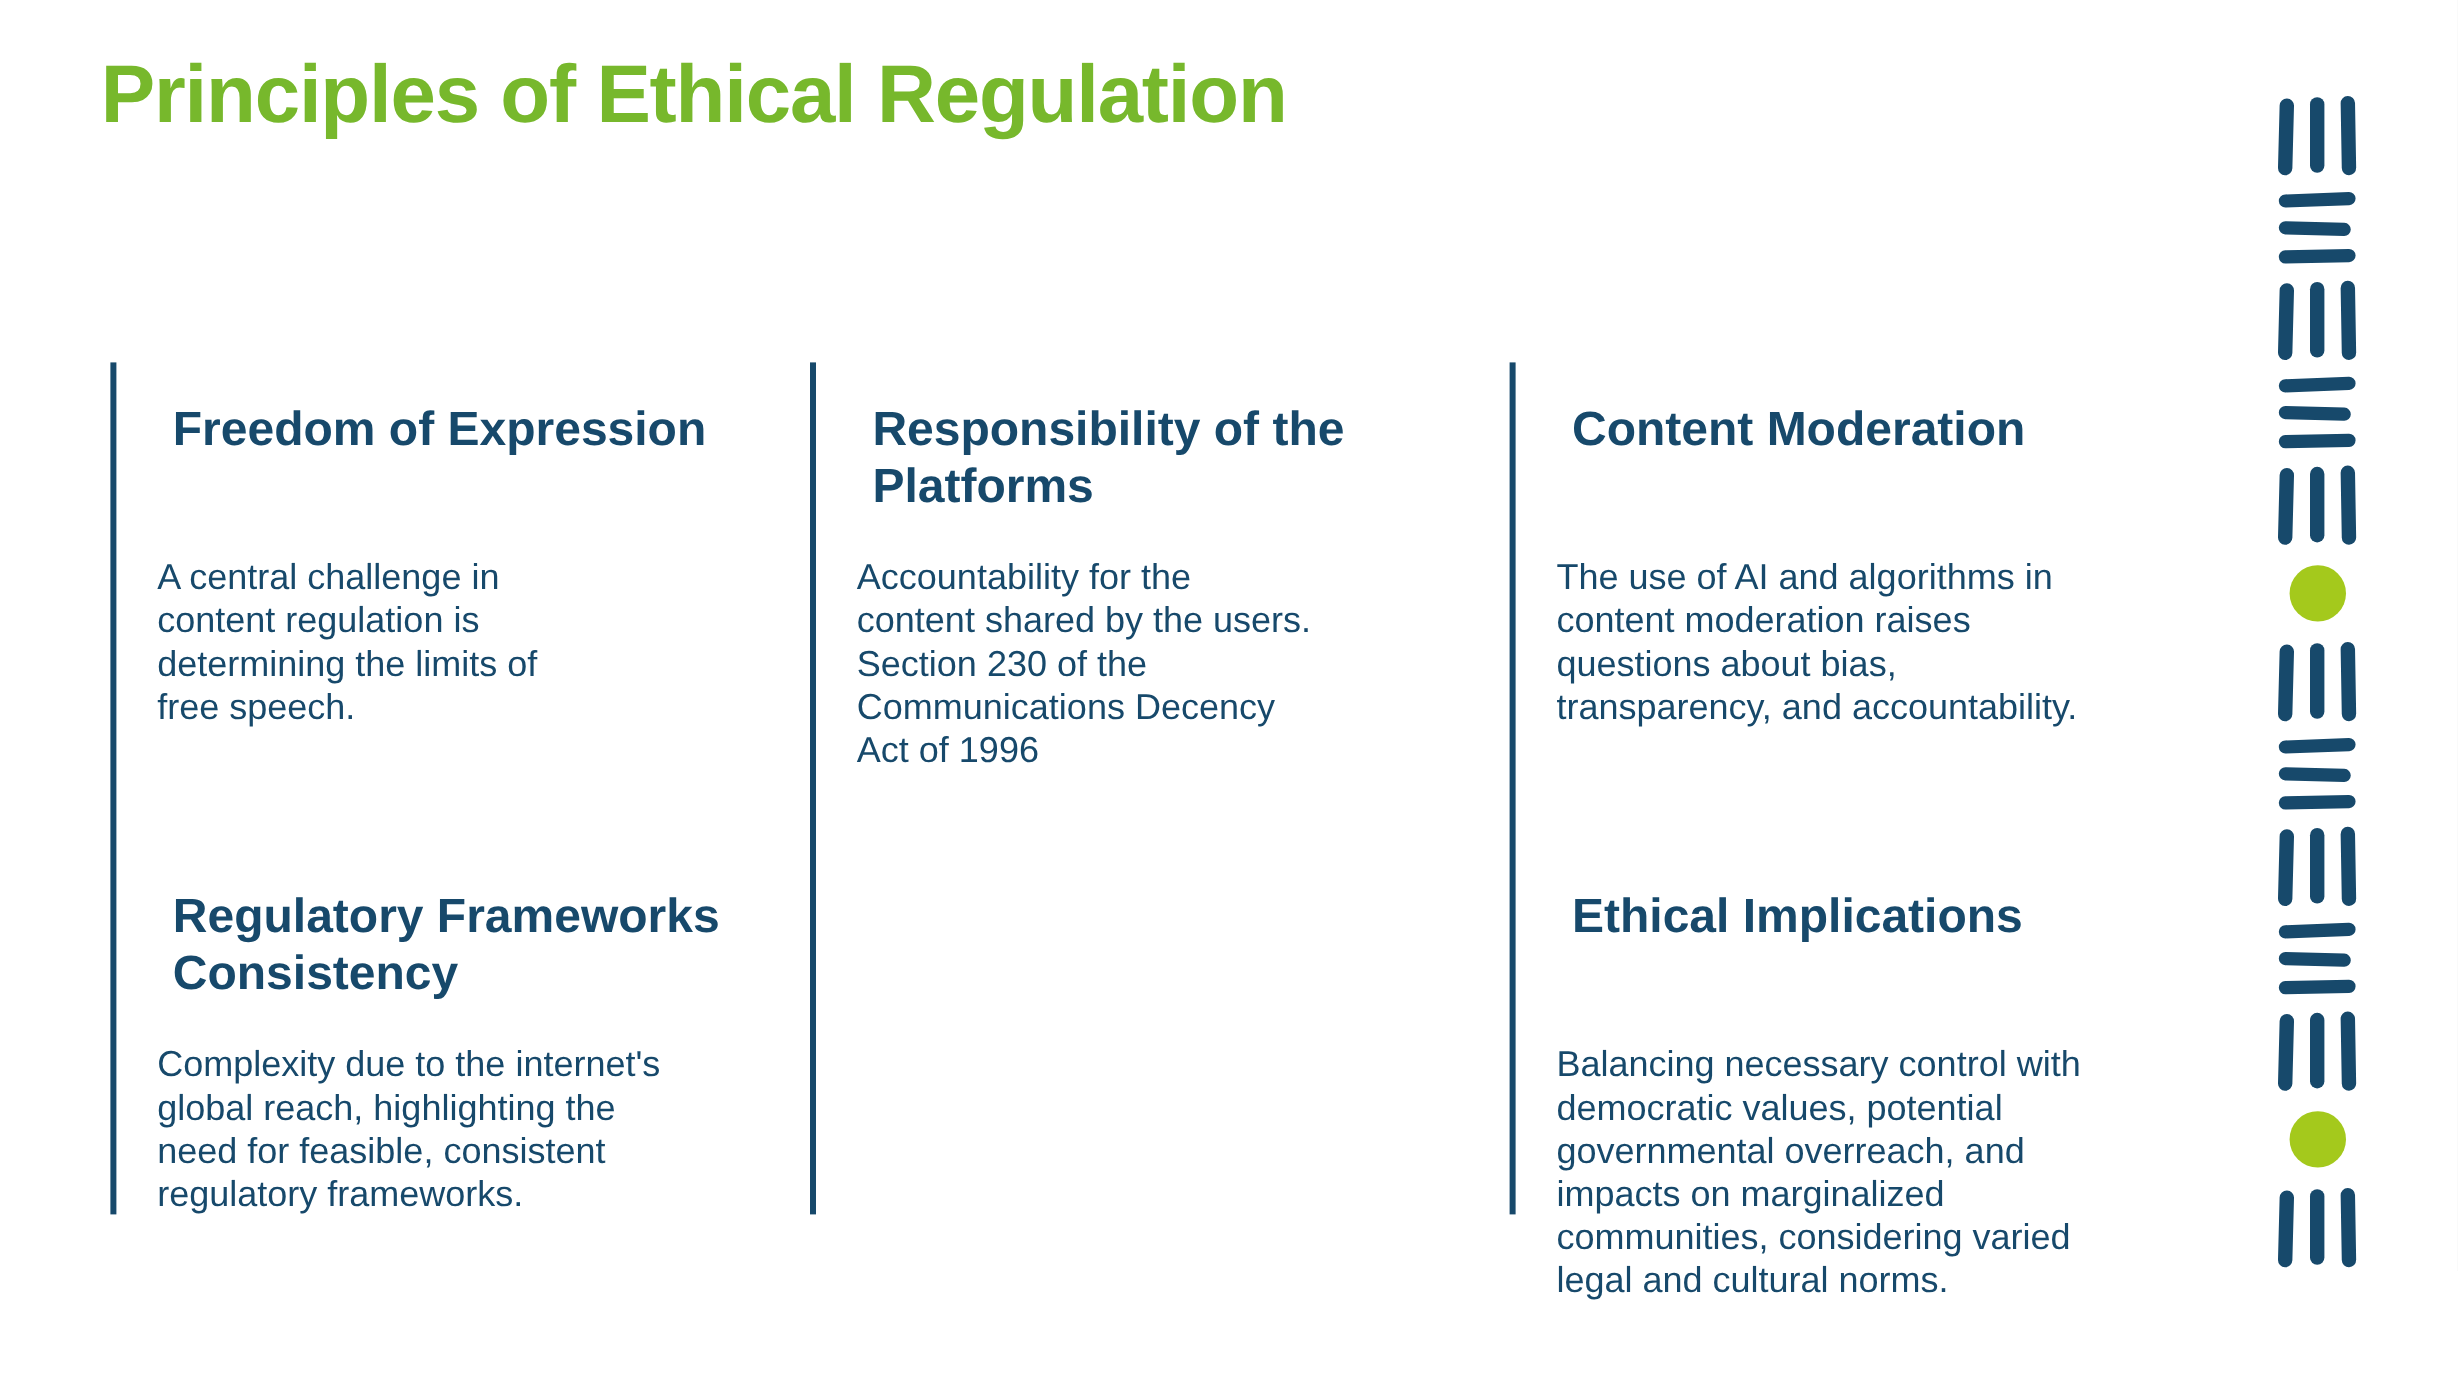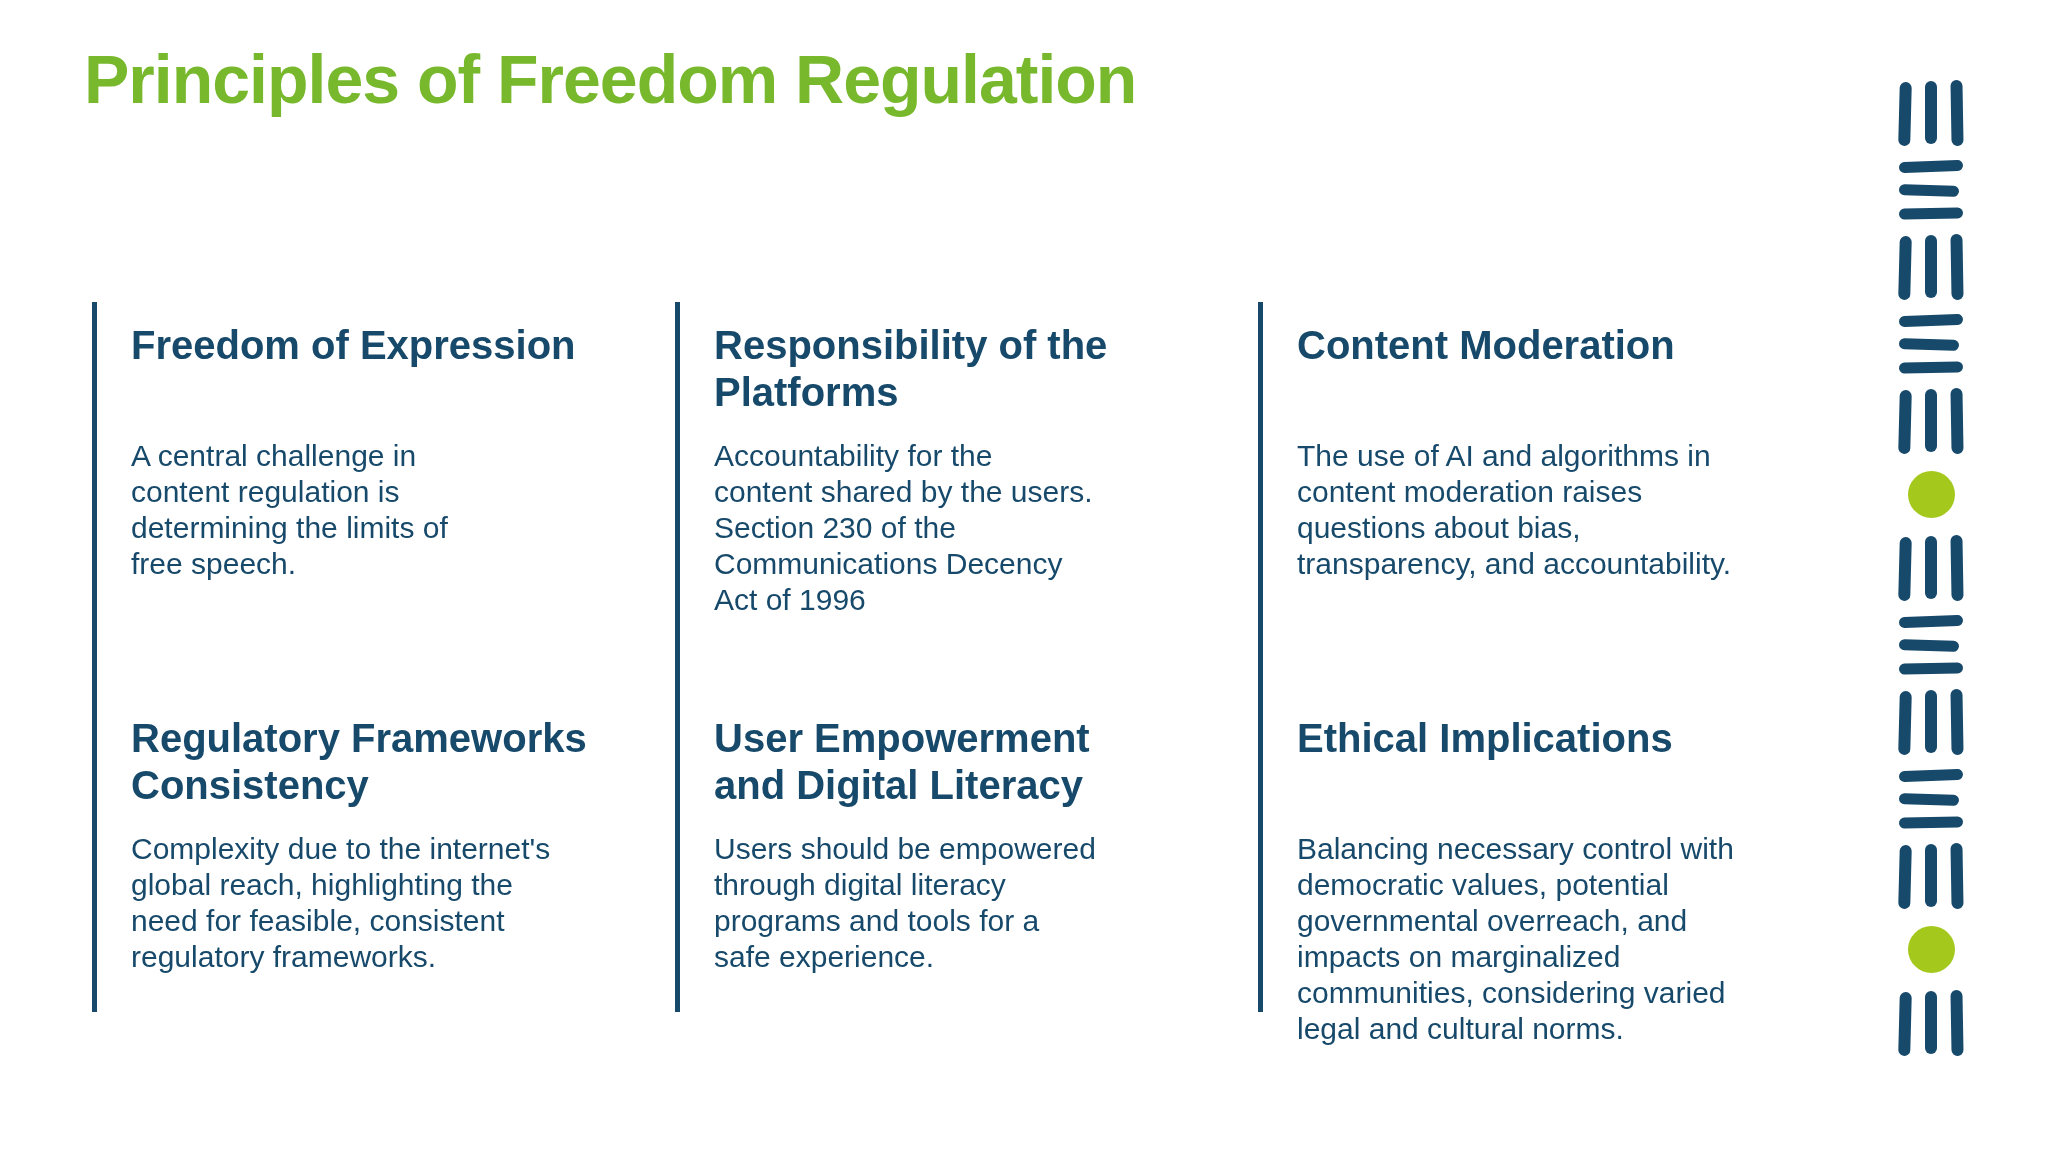--- a/index.html
+++ b/index.html
@@ -24,21 +24,21 @@
     position:absolute;top:302px;height:710px;width:560px;
     border-left:5px solid var(--navy);
     padding:20px 0 0 34px;box-sizing:border-box;
   }
   .col-1{left:92px;}
   .col-2{left:675px;}
   .col-3{left:1258px;}
   .cell{display:block;}
   .cell.row-1{height:393px;}
   .card-heading{
-    margin:0;height:116px;box-sizing:border-box;
+    margin:13px;height:116px;box-sizing:border-box;
     font-size:40px;line-height:47px;font-weight:700;
     color:var(--navy);white-space:pre-line;
   }
   .card-body{
     margin:0;
     font-size:30px;line-height:36px;font-weight:400;
     color:var(--navy);white-space:pre-line;
   }
   .card-body .bold{font-weight:400;}
   
@@ -59,21 +59,21 @@
   .accent-dot{
     width:47px;height:47px;border-radius:50%;
     background:var(--dot-green);margin:2px 0;flex:0 0 auto;
   }
 </style>
 </head>
 <body>
 
 <div class="slide">
 
-  <h1 class="title">Principles of Freedom Regulation</h1>
+  <h1 class="title">Principles of Ethical Regulation</h1>
 
   <div class="col col-1">
     <section class="cell row-1">
       <h2 class="card-heading">Freedom of Expression</h2>
       <p class="card-body"><span>A central challenge in
 content regulation is
 determining the limits of
 free speech.</span></p>
     </section>
     <section class="cell row-2">
@@ -88,28 +88,20 @@
 
   <div class="col col-2">
     <section class="cell row-1">
       <h2 class="card-heading">Responsibility of the
 Platforms</h2>
       <p class="card-body"><span>Accountability for the
 content shared by the users.
 </span><span class="bold">Section 230</span><span> of the
 Communications Decency
 Act of 1996</span></p>
-    </section>
-    <section class="cell row-2">
-      <h2 class="card-heading">User Empowerment
-and Digital Literacy</h2>
-      <p class="card-body"><span>Users should be empowered
-through digital literacy
-programs and tools for a
-safe experience.</span></p>
     </section>
   </div>
 
   <div class="col col-3">
     <section class="cell row-1">
       <h2 class="card-heading">Content Moderation</h2>
       <p class="card-body"><span>The use of AI and algorithms in
 content moderation raises
 questions about bias,
 transparency, and accountability.</span></p>

